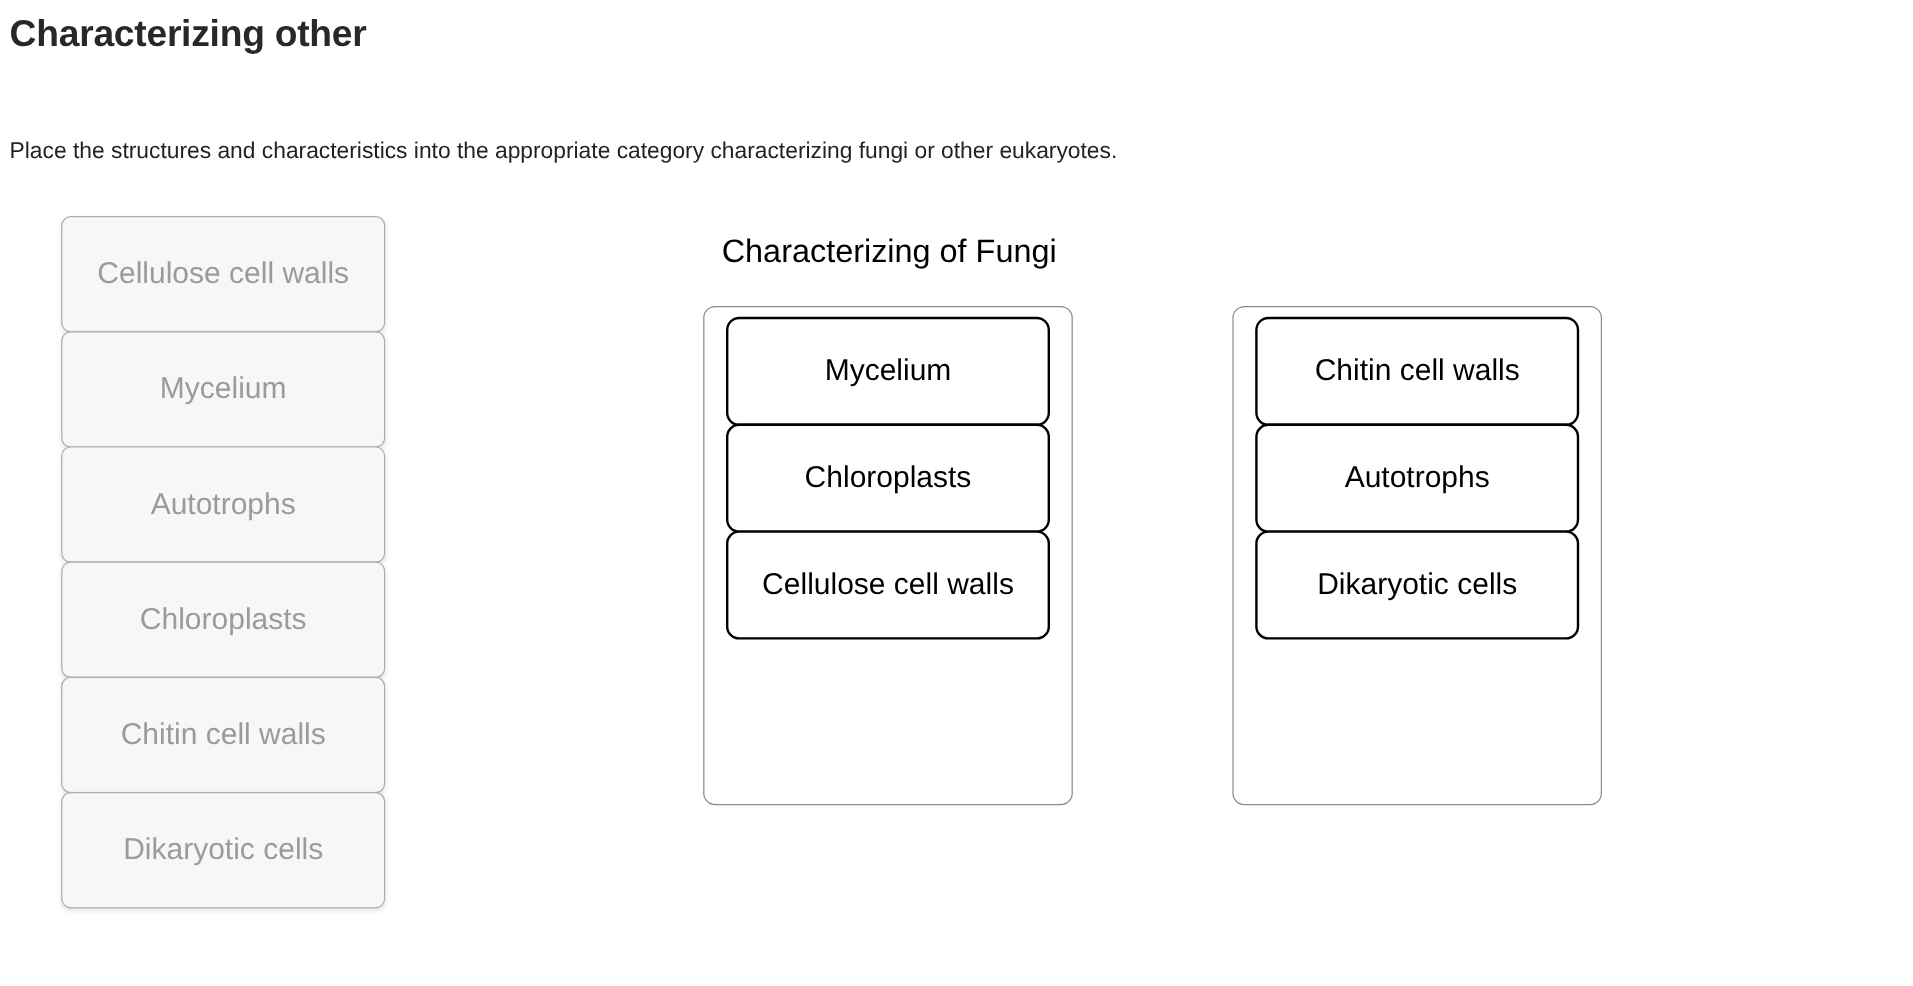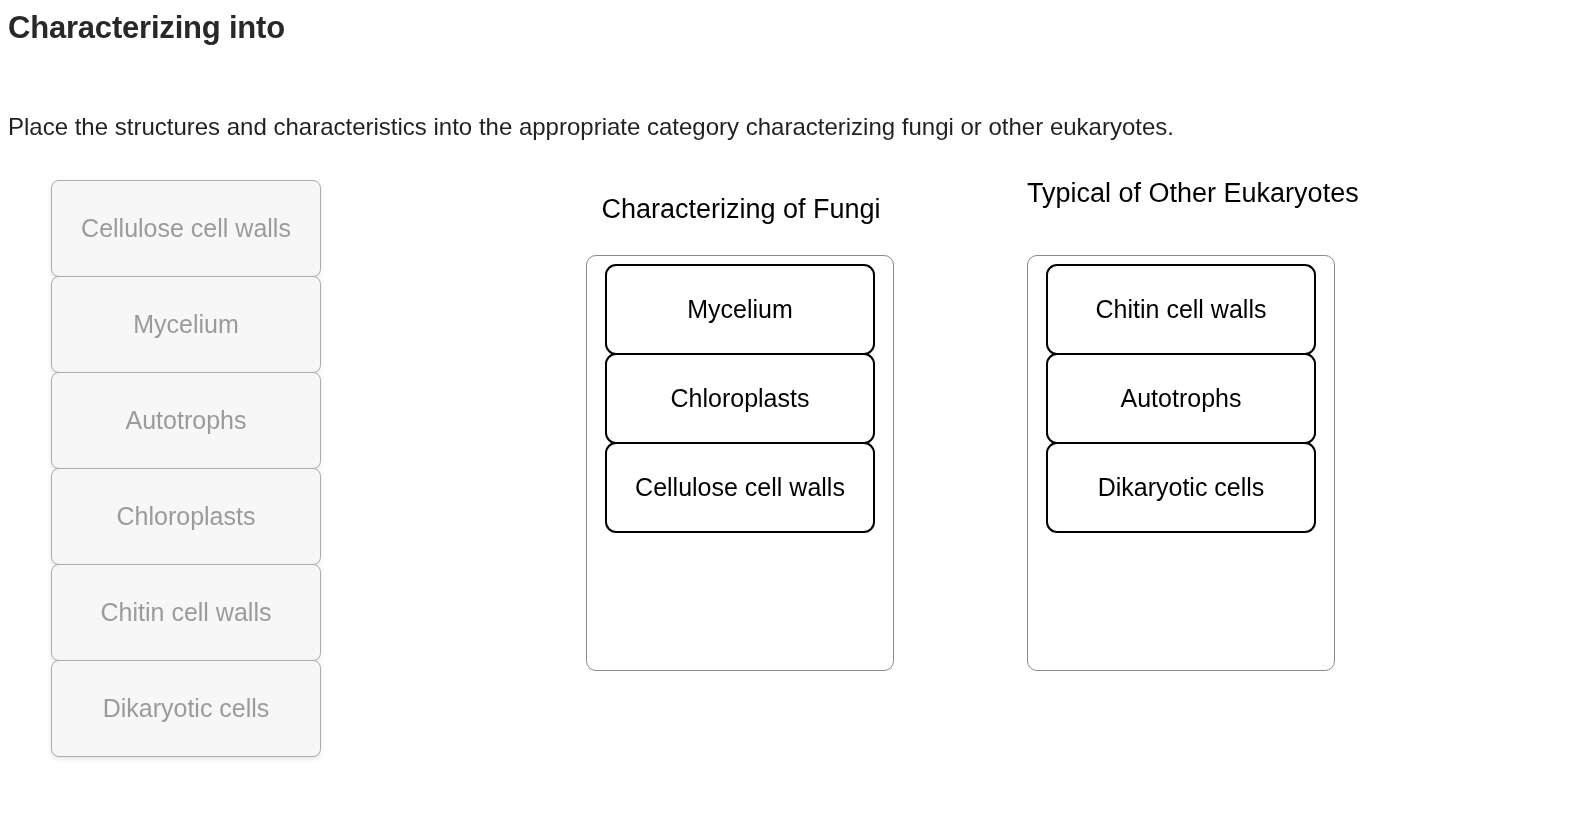--- a/index.html
+++ b/index.html
@@ -32,21 +32,21 @@
     color: #26282a;
     letter-spacing: -0.2px;
     line-height: 40px;
     white-space: nowrap;
   }
 
   .instructions {
     position: absolute;
     left: 8px;
     top: 110px;
-    font-size: 24px;
+    font-size: 19px;
     font-weight: 400;
     color: #1f2123;
     line-height: 34px;
     white-space: nowrap;
   }
 
   
   .source-tray {
     position: absolute;
     left: 51px;
@@ -121,21 +121,21 @@
     line-height: 1;
     text-align: center;
   }
   .placed-tile:first-child { margin-top: 0; }
 </style>
 </head>
 <body>
 
 <div class="page">
 
-  <div class="page-title">Characterizing into</div>
+  <div class="page-title">Characterizing other</div>
 
   <div class="instructions">Place the structures and characteristics into the appropriate category characterizing fungi or other eukaryotes.</div>
 
   <div class="source-tray">
     <div class="source-tile">
       <span>Cellulose cell walls</span>
     </div>
     <div class="source-tile">
       <span>Mycelium</span>
     </div>
@@ -162,21 +162,20 @@
       <div class="placed-tile">
         <span>Chloroplasts</span>
       </div>
       <div class="placed-tile">
         <span>Cellulose cell walls</span>
       </div>
     </div>
   </div>
 
   <div class="category eukarya">
-    <div class="category-title">Typical of Other Eukaryotes</div>
     <div class="dropzone">
       <div class="placed-tile">
         <span>Chitin cell walls</span>
       </div>
       <div class="placed-tile">
         <span>Autotrophs</span>
       </div>
       <div class="placed-tile">
         <span>Dikaryotic cells</span>
       </div>

